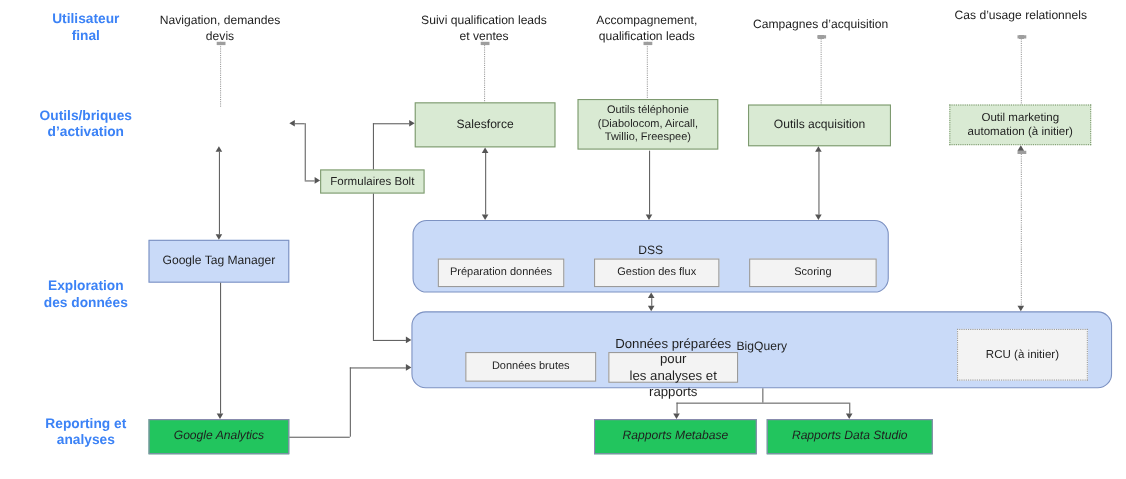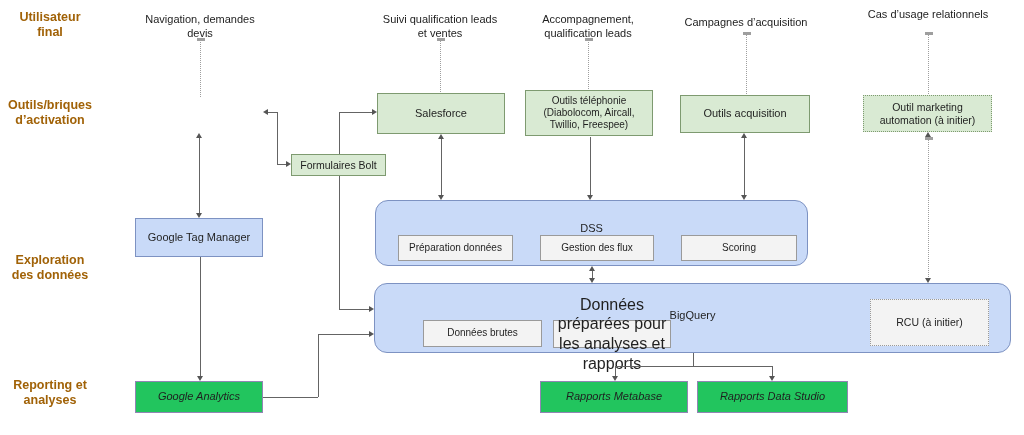--- a/index.html
+++ b/index.html
@@ -2,21 +2,21 @@
 <html><head>
 <meta charset="utf-8">
 <style>
   html,body { margin:0; padding:0; background:#ffffff; }
   .stage {
     position:relative; width:1024px; height:435px; background:#ffffff;
     font-family:"Liberation Sans", sans-serif; overflow:hidden;
   }
   .rowlab {
     position:absolute; text-align:center; font-weight:bold;
-    font-size:12.5px; line-height:1.18; color:#a16207; white-space:pre-line;
+    font-size:12.5px; line-height:1.18; color:#3b82f6; white-space:pre-line;margin-left:28px;
   }
   .collab {
     position:absolute; text-align:center; font-size:11px; line-height:1.3;
     color:#1d1d1d; white-space:pre-line;
   }
   .box {
     position:absolute; box-sizing:border-box; border:1px solid #888;
     display:flex; align-items:center; justify-content:center; flex-direction:column;
     text-align:center; font-size:11px; line-height:1.22; color:#1f1f1f;
     white-space:pre-line;
@@ -81,21 +81,21 @@
   <div class="box blue panel" style="left:375px;top:200px;width:433px;height:66px">
     <div class="panel-title" style="padding-top:8px">DSS</div>
     <div class="box gray" style="left:22px;top:34px;width:115px;height:26px;font-size:10px">Préparation données</div>
     <div class="box gray" style="left:164px;top:34px;width:114px;height:26px;font-size:10px">Gestion des flux</div>
     <div class="box gray" style="left:305px;top:34px;width:116px;height:26px;font-size:10px">Scoring</div>
   </div>
 
   <div class="box blue panel" style="left:374px;top:283px;width:637px;height:70px">
     <div class="panel-title" style="padding-top:12px">BigQuery</div>
     <div class="box gray" style="left:48px;top:36px;width:119px;height:27px;font-size:10px">Données brutes</div>
-    <div class="box gray" style="left:178px;top:36px;width:118px;height:28px;font-size:16px">Données préparées pour
+    <div class="box gray" style="left:178px;top:36px;width:118px;height:28px;font-size:12px">Données préparées pour
 les analyses et rapports</div>
     <div class="box gray dotted" style="left:495px;top:15px;width:119px;height:47px;font-size:10.5px">RCU (à initier)</div>
   </div>
 
   <div class="box purple" style="left:135px;top:381px;width:128px;height:32px">Google Analytics</div>
   <div class="box purple" style="left:540px;top:381px;width:148px;height:32px">Rapports Metabase</div>
   <div class="box purple" style="left:697px;top:381px;width:151px;height:32px">Rapports Data Studio</div>
 
   <div class="vl" style="left:199px;top:138px;height:75px"></div>
   <div class="arr up" style="left:196px;top:133px"></div>

